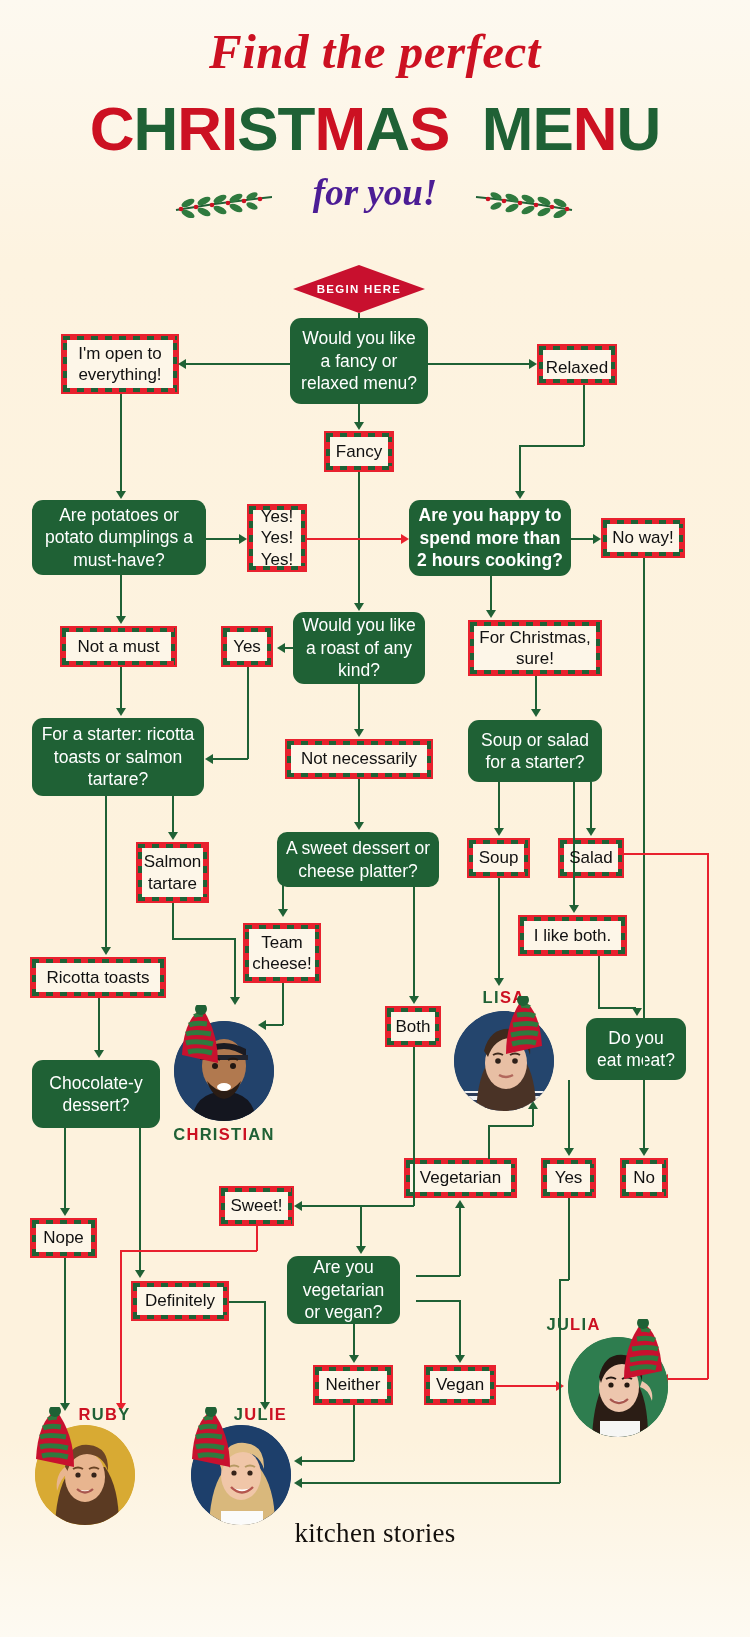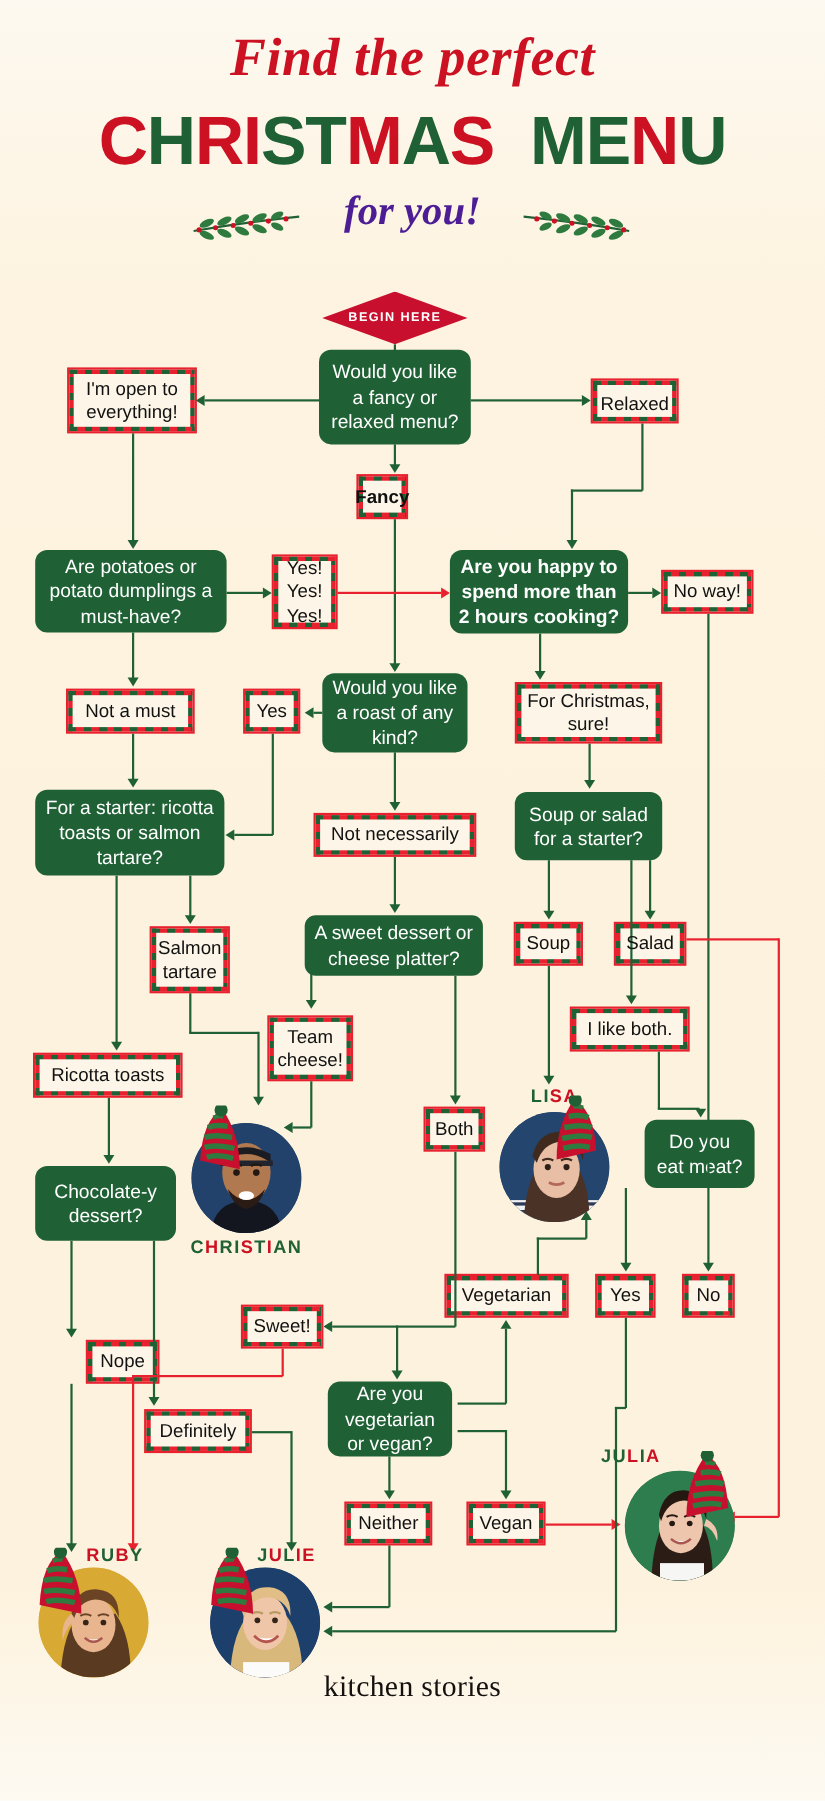--- a/index.html
+++ b/index.html
@@ -162,21 +162,21 @@
     </div>
 
   <div class="node a" style="left:61px;top:334px;width:118px;height:60px;">
     <span class="inner">I'm open to everything!</span>
     </div>
 
   <div class="node a" style="left:537px;top:344px;width:80px;height:41px;align-items:flex-end;">
     <span class="inner">Relaxed</span>
     </div>
 
-  <div class="node a" style="left:324px;top:431px;width:47px;height:41px;font-weight:bold;">
+  <div class="node a" style="left:324px;top:431px;width:70px;height:41px;">
     <span class="inner">Fancy</span>
     </div>
 
   <div class="node q" style="left:32px;top:500px;width:174px;height:75px;">
     <span>Are potatoes or potato dumplings a must-have?</span>
     </div>
 
   <div class="node a" style="left:247px;top:504px;width:60px;height:68px;">
     <span class="inner">Yes! Yes! Yes!</span>
     </div>
@@ -266,29 +266,29 @@
     </div>
 
   <div class="node a" style="left:620px;top:1158px;width:48px;height:40px;">
     <span class="inner">No</span>
     </div>
 
   <div class="node a" style="left:219px;top:1186px;width:75px;height:40px;">
     <span class="inner">Sweet!</span>
     </div>
 
-  <div class="node a" style="left:30px;top:1218px;width:67px;height:40px;margin-left:48px;">
+  <div class="node a" style="left:30px;top:1218px;width:67px;height:40px;">
     <span class="inner">Nope</span>
     </div>
 
   <div class="node a" style="left:131px;top:1281px;width:98px;height:40px;">
     <span class="inner">Definitely</span>
     </div>
 
-  <div class="node q" style="left:298px;top:1256px;width:113px;height:68px;">
+  <div class="node q" style="left:287px;top:1256px;width:113px;height:68px;">
     <span>Are you vegetarian or vegan?</span>
     </div>
 
   <div class="node a" style="left:313px;top:1365px;width:80px;height:40px;">
     <span class="inner">Neither</span>
     </div>
 
   <div class="node a" style="left:424px;top:1365px;width:72px;height:40px;">
     <span class="inner">Vegan</span>
     </div>

